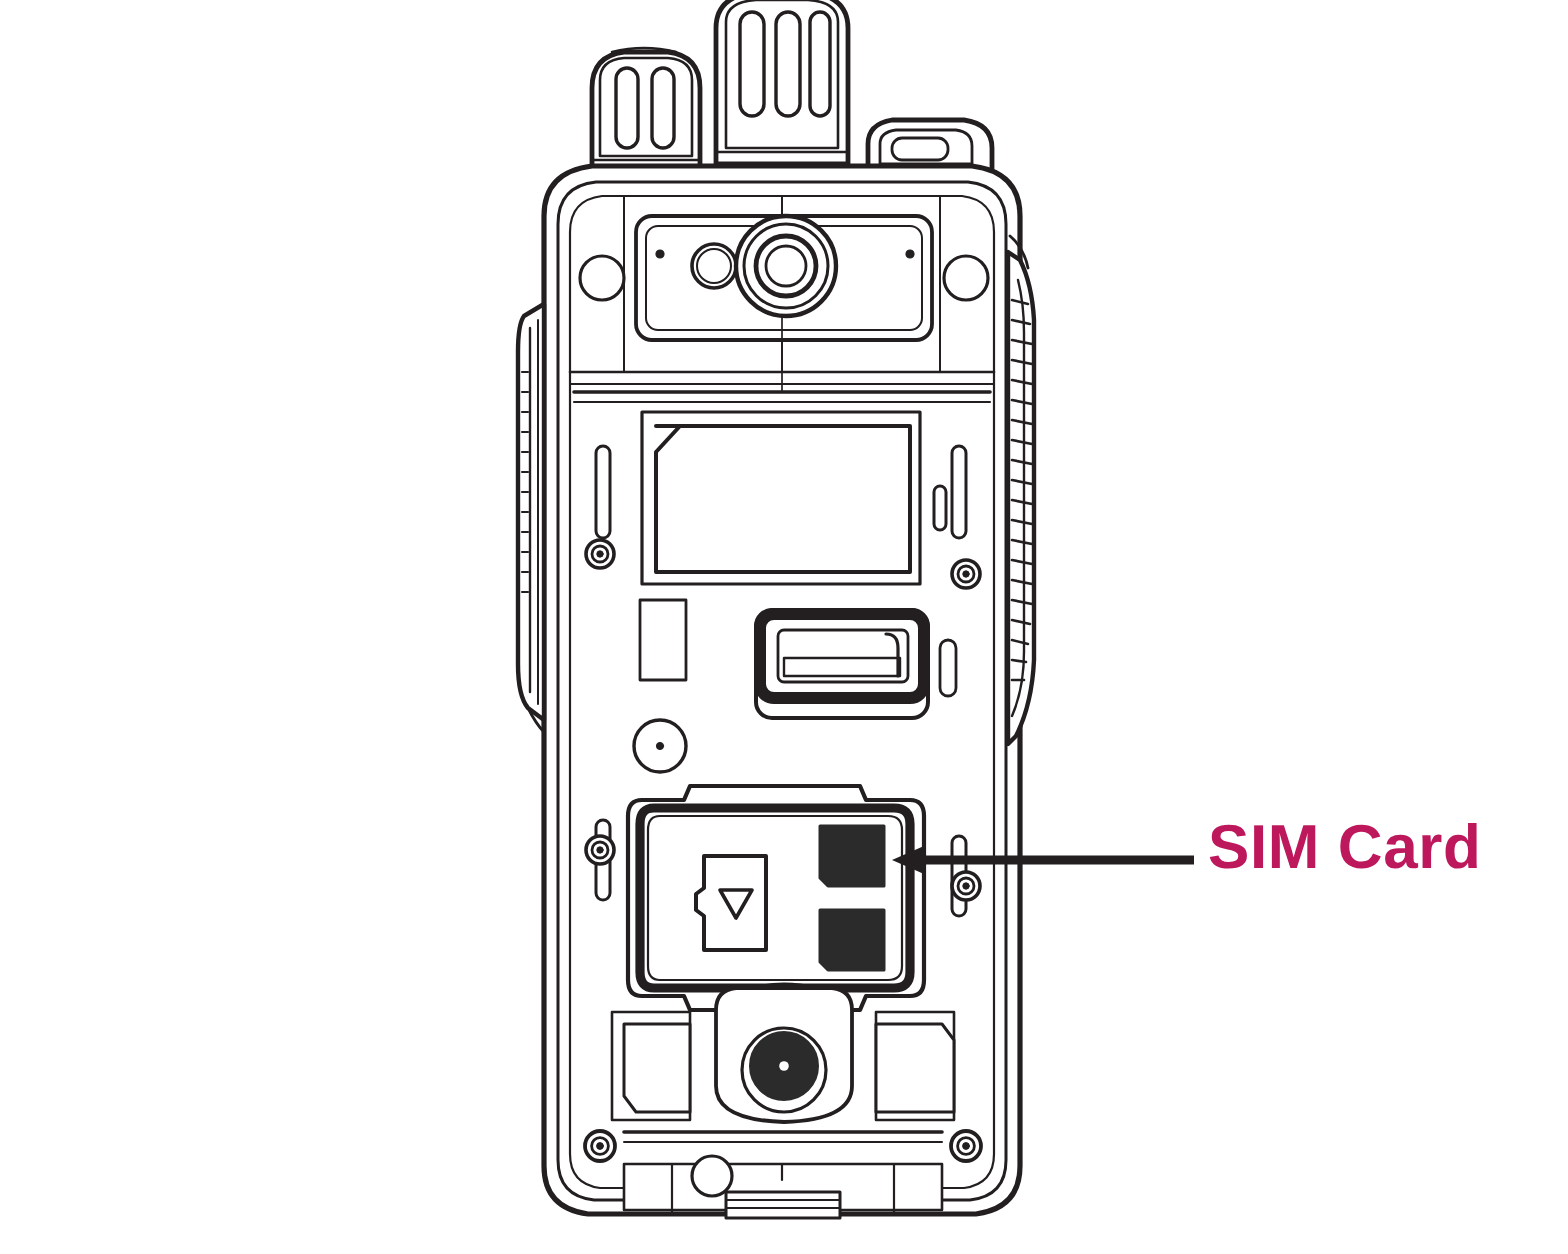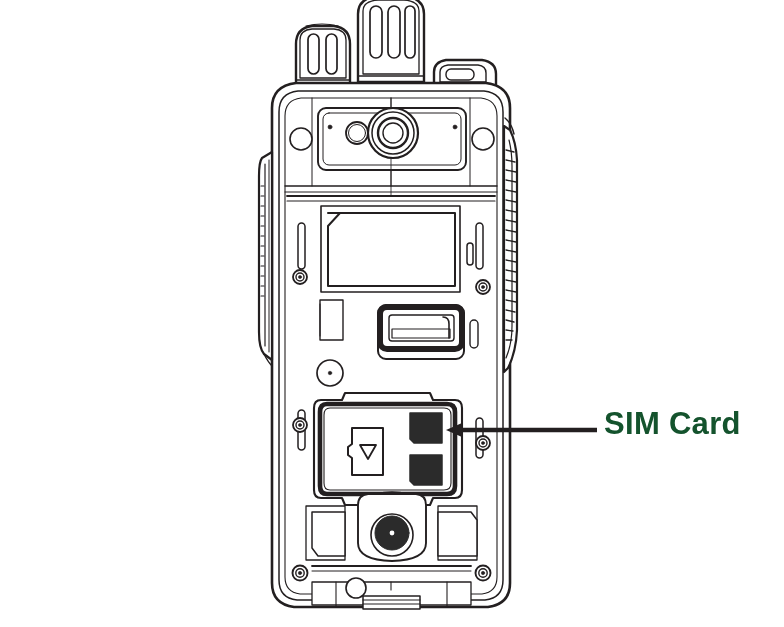--- a/index.html
+++ b/index.html
@@ -28,21 +28,21 @@
     height: 627px;
     display: block;
   }
   .callout-label {
     position: absolute;
     left: 604px;
     top: 408px;
     font-family: "Liberation Sans", sans-serif;
     font-size: 31px;
     font-weight: bold;
-    color: #14532d;
+    color: #be185d;
     letter-spacing: 0.3px;
     white-space: nowrap;
     line-height: 1;
   }
 </style>
 </head>
 <body>
 
 <div id="diagram-root">
 

